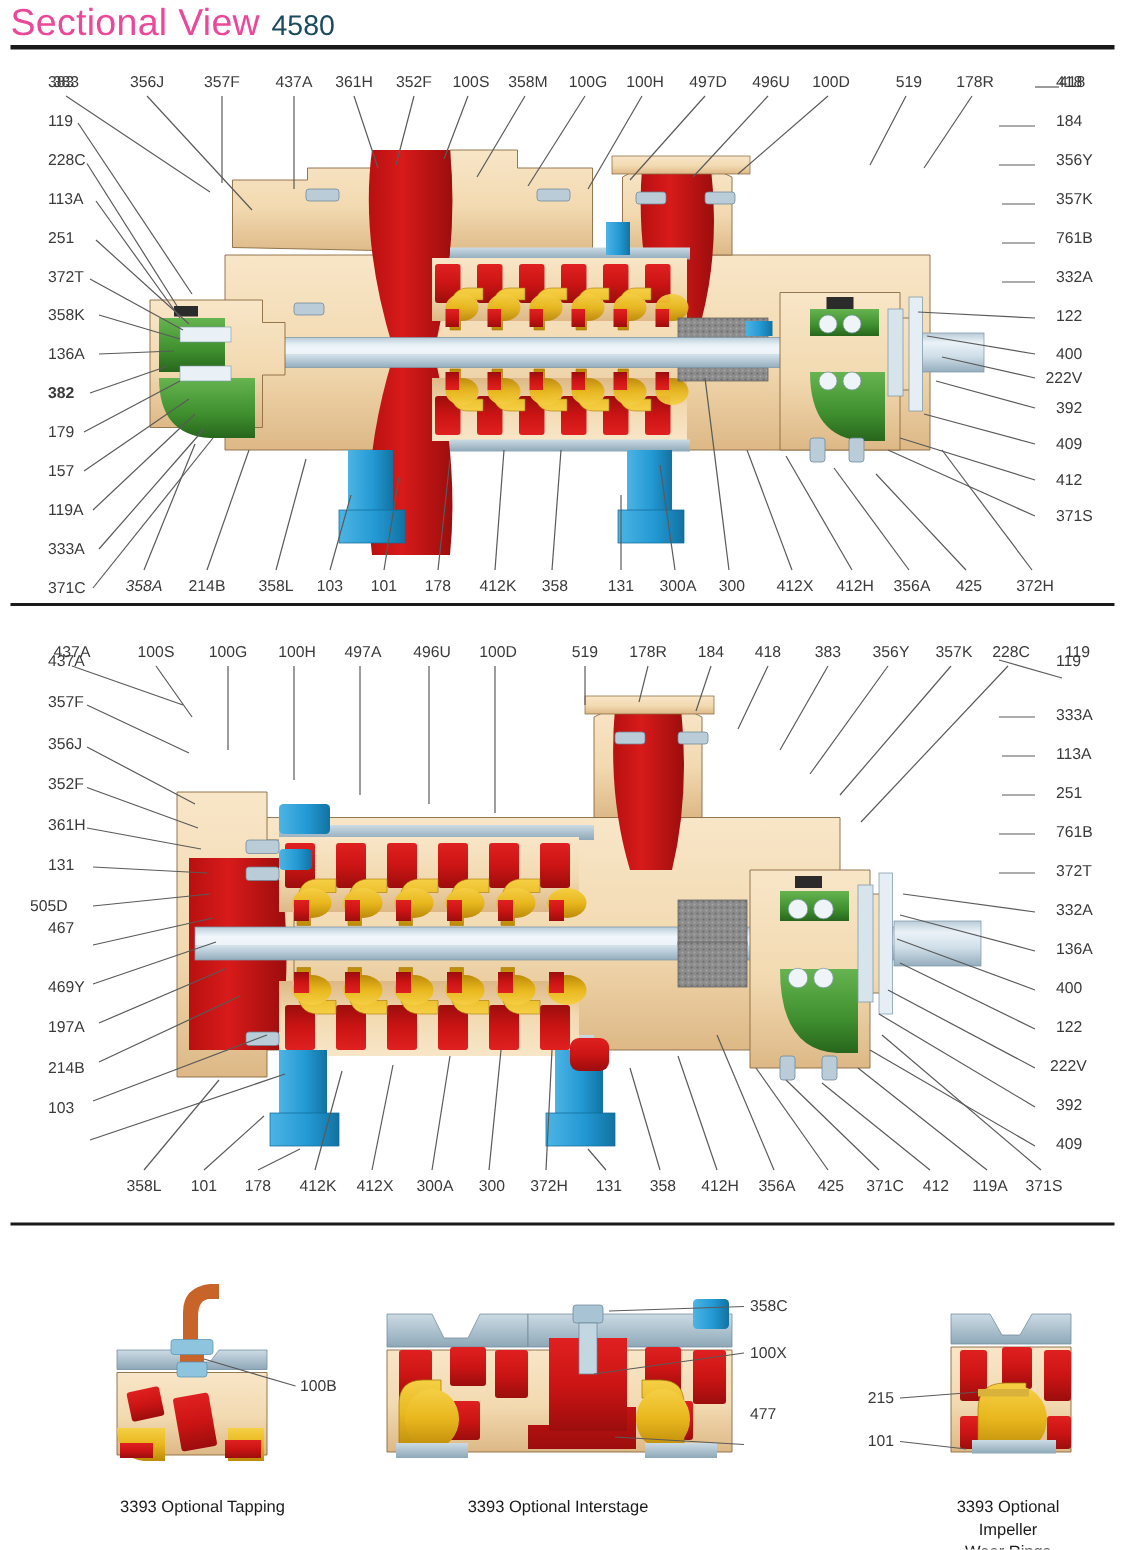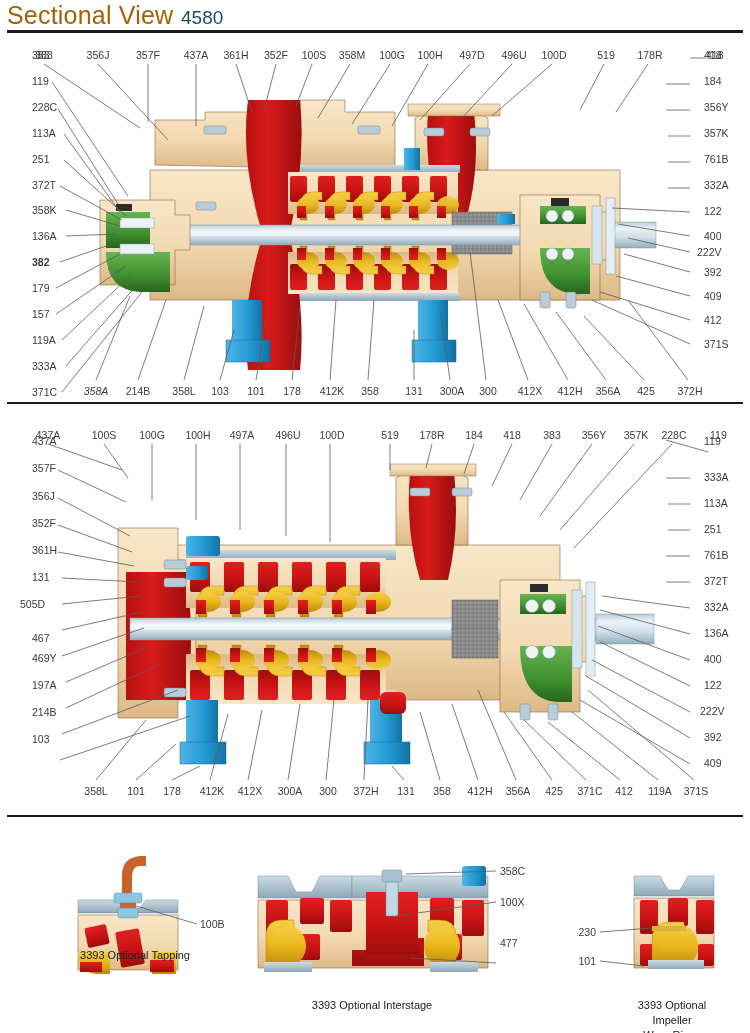--- a/index.html
+++ b/index.html
@@ -17,21 +17,21 @@
   
   .header {
     position: absolute;
     left: 0; top: 0;
     width: 750px; height: 34px;
   }
   .title-main {
     position: absolute;
     left: 7px; top: 1px;
     font-size: 25px;
-    color: #a16207;
+    color: #ec4899;
     letter-spacing: 0.2px;
     font-weight: 400;
   }
   .title-num {
     position: absolute;
     left: 181px; top: 7px;
     font-size: 19px;
     color: #1b4b60;
     font-weight: 400;
   }
@@ -707,21 +707,21 @@
   <span class="lbl c" style="left:674px; top:430px;">228C</span>
   <span class="lbl" style="left:710px; top:430px;">119</span>
 
   <span class="lbl" style="left:32px; top:436px;">437A</span>
   <span class="lbl" style="left:32px; top:463px;">357F</span>
   <span class="lbl" style="left:32px; top:491px;">356J</span>
   <span class="lbl" style="left:32px; top:518px;">352F</span>
   <span class="lbl" style="left:32px; top:545px;">361H</span>
   <span class="lbl" style="left:32px; top:572px;">131</span>
   <span class="lbl" style="left:20px; top:599px;">505D</span>
-  <span class="lbl" style="left:32px; top:633px;">467</span>
+  <span class="lbl" style="left:32px; top:614px;">467</span>
   <span class="lbl" style="left:32px; top:653px;">469Y</span>
   <span class="lbl" style="left:32px; top:680px;">197A</span>
   <span class="lbl" style="left:32px; top:707px;">214B</span>
   <span class="lbl" style="left:32px; top:734px;">103</span>
 
   <span class="lbl" style="left:704px; top:436px;">119</span>
   <span class="lbl" style="left:704px; top:472px;">333A</span>
   <span class="lbl" style="left:704px; top:498px;">113A</span>
   <span class="lbl" style="left:704px; top:524px;">251</span>
   <span class="lbl" style="left:704px; top:550px;">761B</span>
@@ -753,23 +753,23 @@
   <span class="lbl c" style="left:696px; top:786px;">371S</span>
 </div>
 
 <div>
   <span class="lbl" style="left:200px; top:919px;">100B</span>
 
   <span class="lbl" style="left:500px; top:866px;">358C</span>
   <span class="lbl" style="left:500px; top:897px;">100X</span>
   <span class="lbl" style="left:500px; top:938px;">477</span>
 
-  <span class="lbl r" style="left:596px; top:927px;">230</span>
+  <span class="lbl r" style="left:596px; top:927px;">215</span>
   <span class="lbl r" style="left:596px; top:956px;">101</span>
 
-  <span class="caption" style="left:135px; top:948px;">3393 Optional Tapping</span>
+  <span class="caption" style="left:135px; top:998px;">3393 Optional Tapping</span>
   <span class="caption" style="left:372px; top:998px;">3393 Optional Interstage</span>
   <span class="caption" style="left:672px; top:998px;">3393 Optional Impeller
 Wear Rings</span>
 </div>
 
 <div class="panel-divider" id="div1"></div>
 <div class="panel-divider" id="div2"></div>
 
 </body></html>

